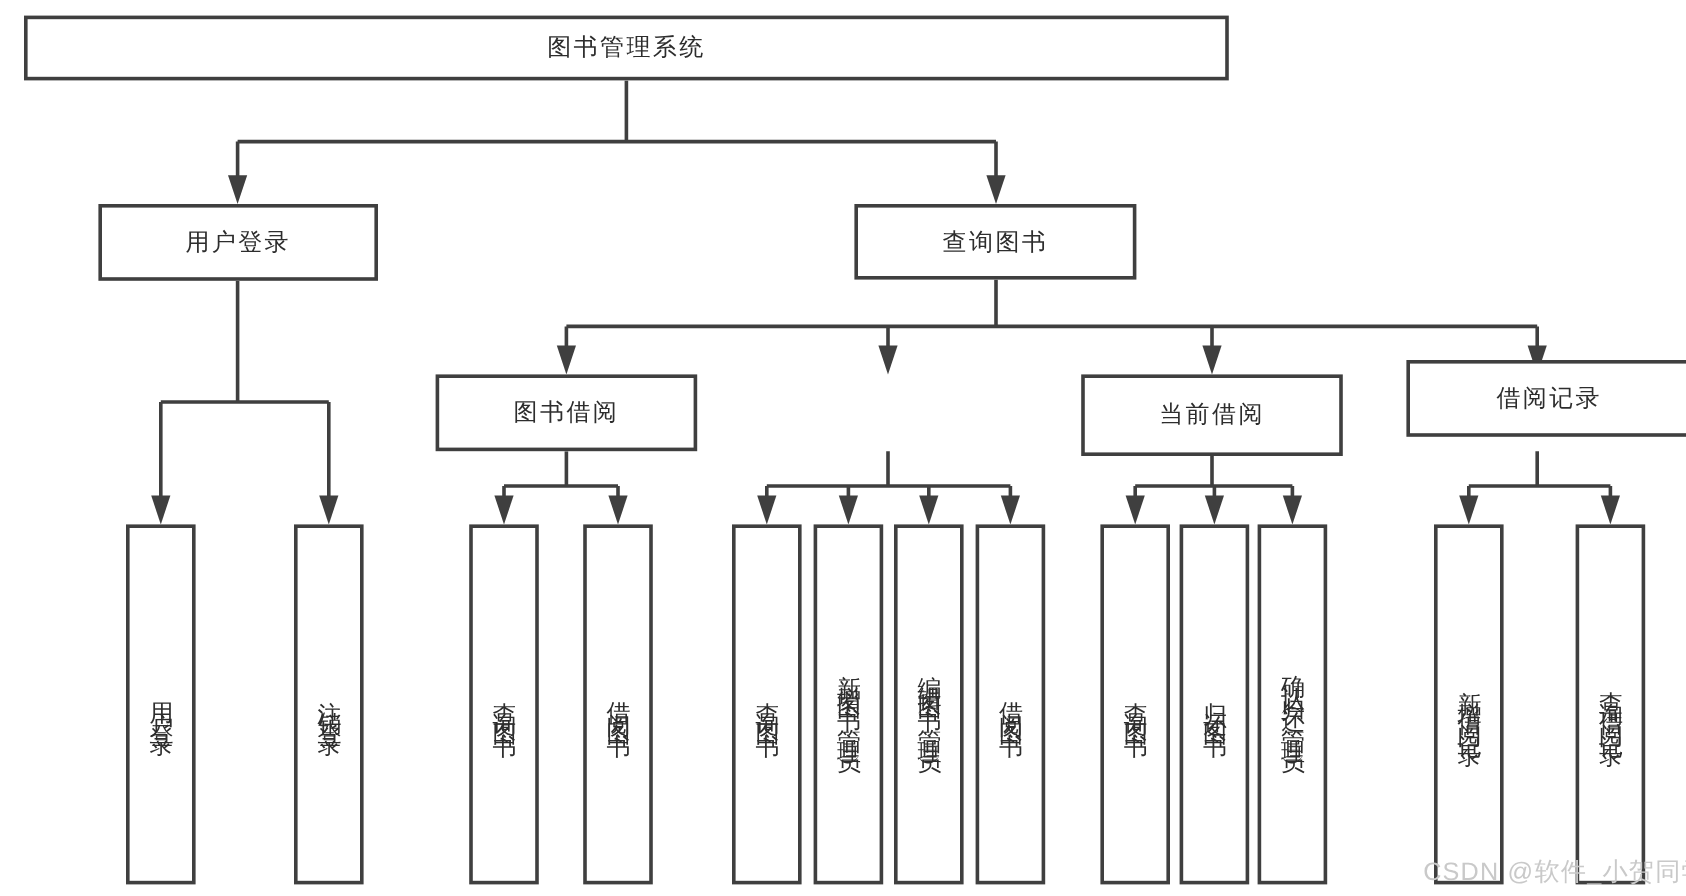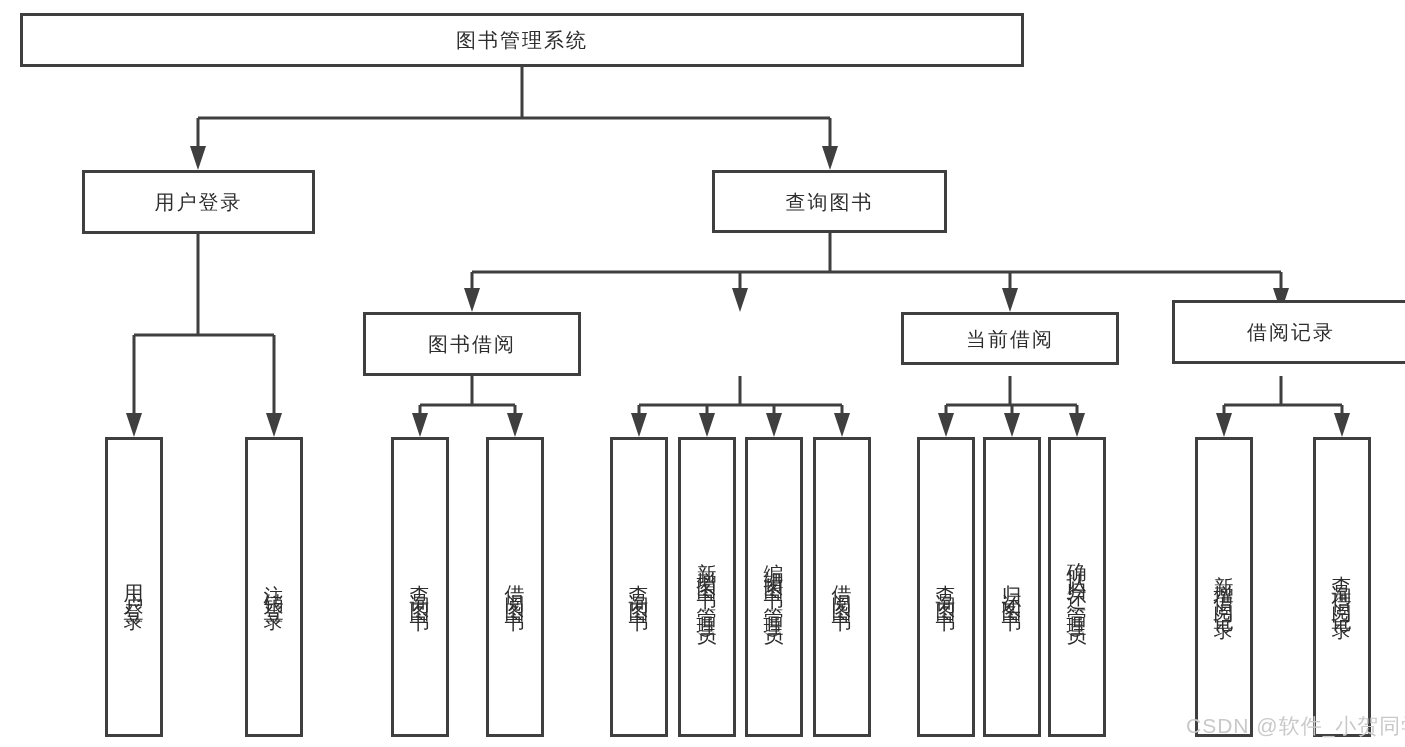--- a/index.html
+++ b/index.html
@@ -69,21 +69,21 @@
   <div class="node" style="left:82px;top:170px;width:233px;height:64px">
     <span>用户登录</span>
   </div>
   <div class="node" style="left:712px;top:170px;width:235px;height:63px">
     <span>查询图书</span>
   </div>
 
   <div class="node" style="left:363px;top:312px;width:218px;height:64px">
     <span>图书借阅</span>
   </div>
-  <div class="node" style="left:901px;top:312px;width:218px;height:53px">
+  <div class="node" style="left:901px;top:312px;width:218px;height:68px">
     <span>当前借阅</span>
   </div>
   <div class="node" style="left:1172px;top:300px;width:238px;height:64px">
     <span>借阅记录</span>
   </div>
 
   <div class="node leaf" style="left:105px;top:437px;width:58px;height:300px">
     <span>用户登录</span>
   </div>
   <div class="node leaf" style="left:245px;top:437px;width:58px;height:300px">

